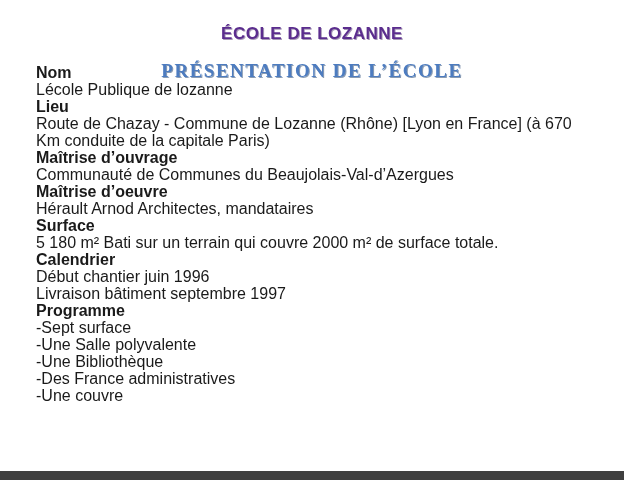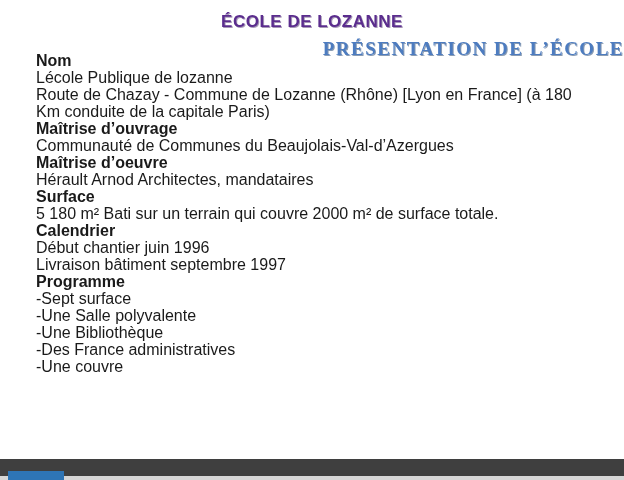--- a/index.html
+++ b/index.html
@@ -14,34 +14,34 @@
     font-family: "Liberation Sans", sans-serif;
     position: relative;
   }
   .slide {
     position: relative;
     width: 624px;
     height: 480px;
     background: #ffffff;
   }
   .title {
-    margin: 4px;
+    margin: 16px;
     padding-top: 8px;
     text-align: center;
     font-family: "Liberation Sans", sans-serif;
     font-weight: bold;
     font-size: 17px;
     letter-spacing: 0.5px;
     color: var(--title, #5b2d8e);
     text-shadow: 1px 1px 0 rgba(58,26,94,0.45);
   }
   .subtitle {
     margin: 0;
     margin-top: 6px;
-    text-align: right;
+    text-align: center;
     font-family: "Liberation Serif", serif;
     font-weight: bold;
     font-size: 19px;
     letter-spacing: 1.5px;
     color: var(--subtitle, #4d7cc0);
     text-shadow: 1px 1px 0 rgba(42,74,117,0.55), -0.5px -0.5px 0 rgba(255,255,255,0.7);
   }
   .body {
     position: absolute;
     top: 48px;
@@ -88,21 +88,22 @@
 <div class="slide">
 
   <h1 class="title">ÉCOLE DE LOZANNE</h1>
   <h2 class="subtitle">PRÉSENTATION DE L’ÉCOLE</h2>
 
   <div class="body">
 
     <p class="lbl">Nom</p>
     <p class="txt">Lécole Publique de lozanne</p>
 
-    <p class="txt">Route de Chazay - Commune de Lozanne (Rhône) [Lyon en France] (à 180 Km conduite de la capitale Paris)</p>
+    <p class="lbl">Lieu</p>
+    <p class="txt">Route de Chazay - Commune de Lozanne (Rhône) [Lyon en France] (à 670 Km conduite de la capitale Paris)</p>
 
     <p class="lbl">Maîtrise d’ouvrage</p>
     <p class="txt">Communauté de Communes du Beaujolais-Val-d’Azergues</p>
 
     <p class="lbl">Maîtrise d’oeuvre</p>
     <p class="txt">Hérault Arnod Architectes, mandataires</p>
 
     <p class="lbl">Surface</p>
     <p class="txt">5 180 m² Bati sur un terrain qui couvre 2000 m² de surface totale.</p>
 

